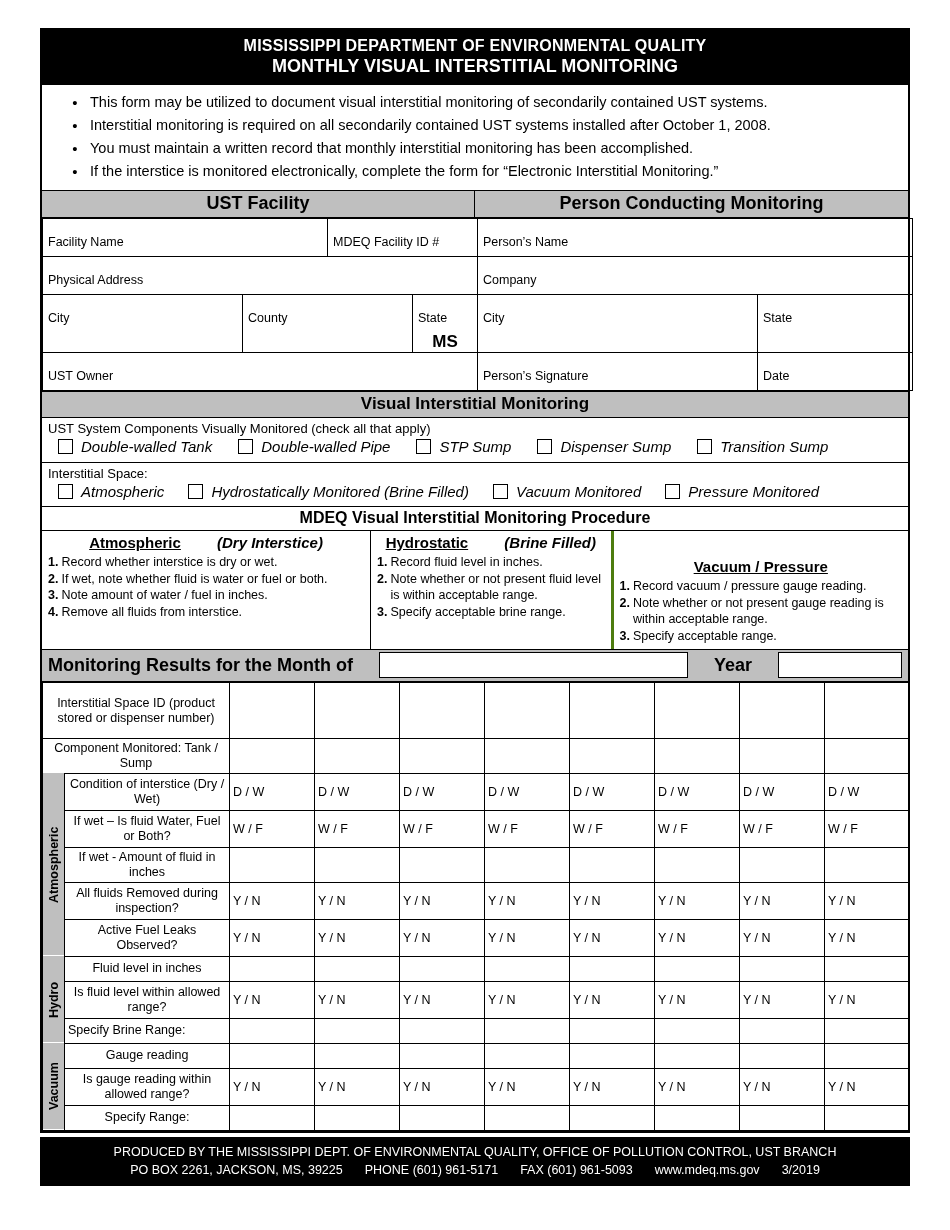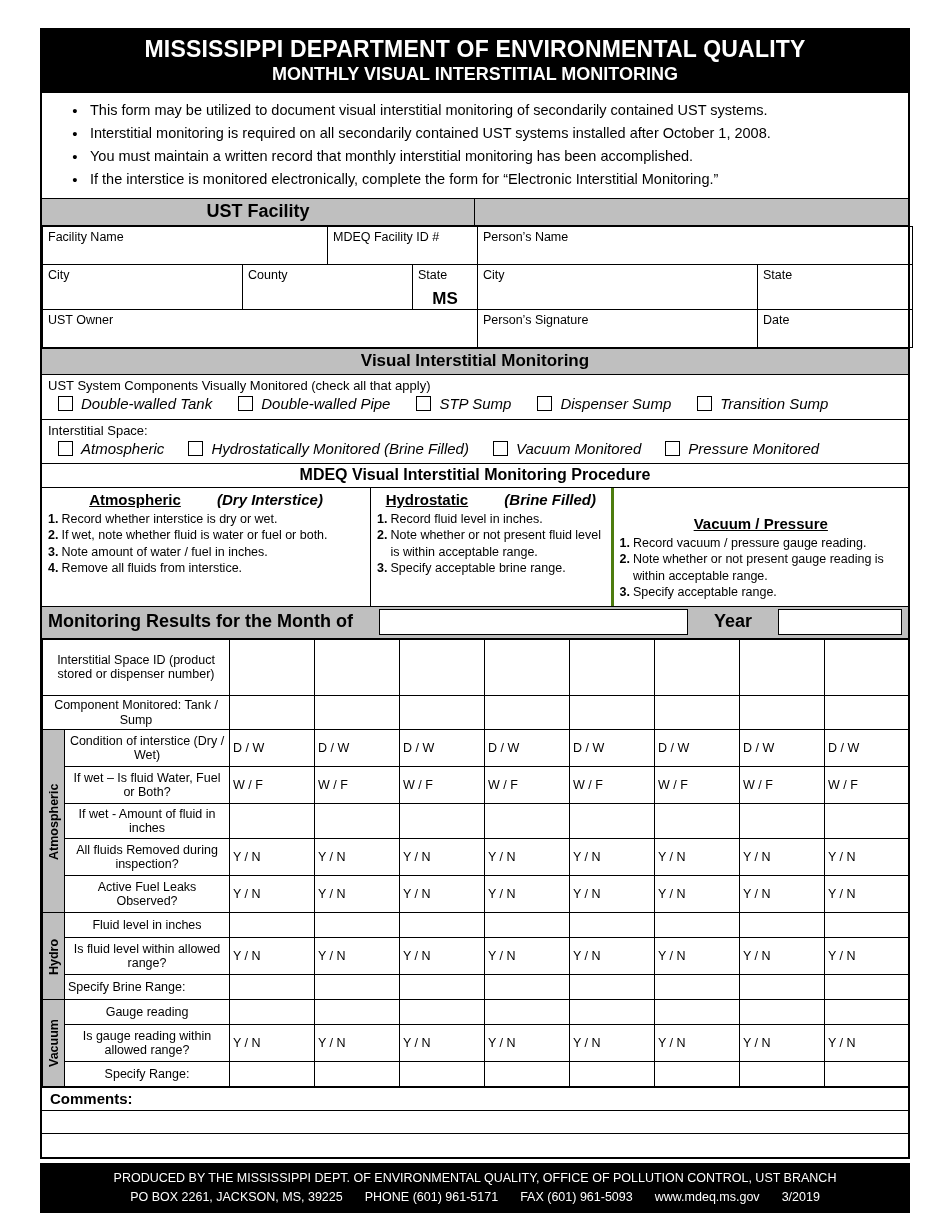--- a/index.html
+++ b/index.html
@@ -27,21 +27,21 @@
   }
 
   
   .hdr {
     background: #000;
     color: #fff;
     text-align: center;
     padding: 7px 4px 8px 4px;
   }
   .hdr-title {
-    font-size: 23px;
+    font-size: 16px;
     font-weight: bold;
     letter-spacing: 0.2px;
     line-height: 1.12;
   }
   .hdr-sub {
     font-size: 18px;
     font-weight: bold;
     margin-top: 2px;
     line-height: 1.1;
   }
@@ -90,21 +90,21 @@
 
   
   table.grid {
     border-collapse: collapse;
     width: 100%;
     table-layout: fixed;
   }
   table.grid td {
     border: 1px solid #000;
     vertical-align: top;
-    padding: 3px 5px 0 5px;
+    padding: 16px 5px 0 5px;
     font-size: 12.5px;
     height: 38px;
   }
   td.noleft { border-left: none; }
   td.noright { border-right: none; }
   .cell-lbl {
     font-size: 12.5px;
     line-height: 1.15;
   }
   .state-ms {
@@ -306,20 +306,21 @@
         <span>You must maintain a written record that monthly interstitial monitoring has been accomplished.</span>
       </div>
       <div class="bullet">
         <span class="dot">•</span>
         <span>If the interstice is monitored electronically, complete the form for “Electronic Interstitial Monitoring.”</span>
       </div>
     </div>
 
     <div class="band-split">
       <div class="bs-left">UST Facility</div>
+      <div class="bs-right">Person Conducting Monitoring</div>
     </div>
 
     <table class="grid">
       <colgroup>
         <col style="width:200px">
           <col style="width:85px">
           <col style="width:85px">
           <col style="width:65px">
         <col style="width:180px">
           <col style="width:100px">
@@ -331,20 +332,28 @@
           <div class="cell-lbl">Facility Name</div>
         </td>
         <td colspan="2">
           <div class="cell-lbl">MDEQ Facility ID #</div>
         </td>
         <td colspan="3" class="noright">
           <div class="cell-lbl">Person’s Name</div>
         </td>
       </tr>
       <tr>
+        <td colspan="4" class="noleft">
+          <div class="cell-lbl">Physical Address</div>
+        </td>
+        <td colspan="3" class="noright">
+          <div class="cell-lbl">Company</div>
+        </td>
+      </tr>
+      <tr>
         <td class="noleft">
           <div class="cell-lbl">City</div>
         </td>
         <td colspan="2">
           <div class="cell-lbl">County</div>
         </td>
         <td>
           <div class="cell-lbl">State</div>
           <div class="state-ms">MS</div>
         </td>
@@ -651,25 +660,20 @@
         <td></td>
         <td></td>
         <td></td>
         <td></td>
         <td></td>
         <td></td>
       </tr>
     </tbody>
       </table>
 
-    <div class="comments">
-      <div class="comments-lbl">Comments:</div>
-      <div class="comment-line"></div>
-      <div class="comment-line"></div>
-    </div>
 
   </div>
 
   <div class="footer">
     <div>PRODUCED BY THE MISSISSIPPI DEPT. OF ENVIRONMENTAL QUALITY, OFFICE OF POLLUTION CONTROL, UST BRANCH</div>
     <div class="line2">
       <span>PO BOX 2261, JACKSON, MS, 39225</span>
       <span>PHONE (601) 961-5171</span>
       <span>FAX (601) 961-5093</span>
       <span>www.mdeq.ms.gov</span>

